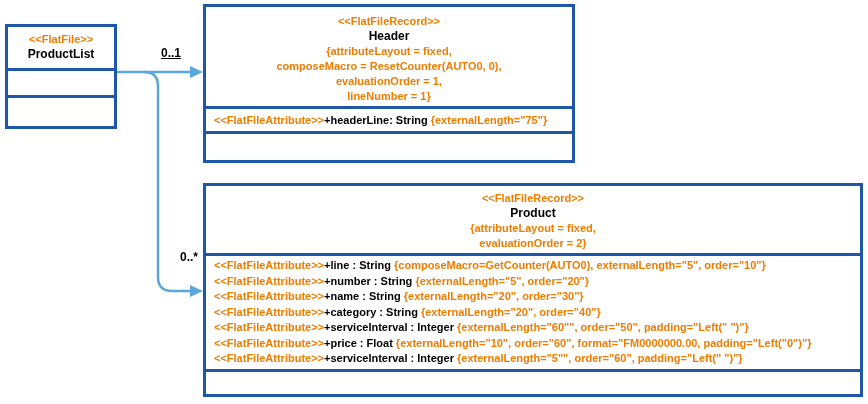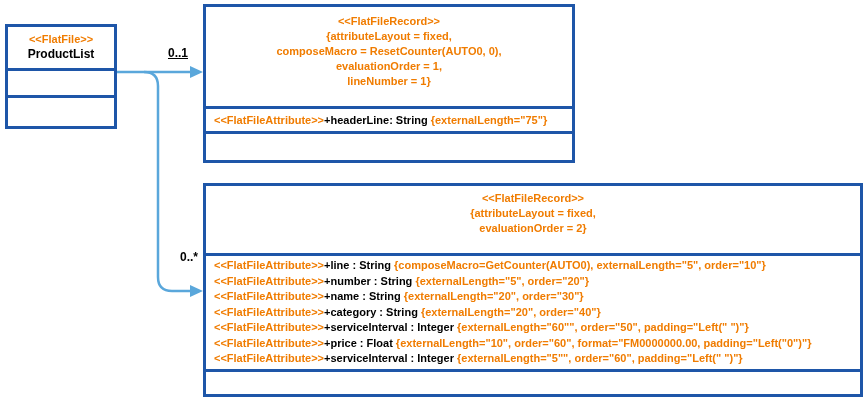--- a/index.html
+++ b/index.html
@@ -34,21 +34,21 @@
   .box-header .attr-row { line-height:16px; }
   
   .box-product { left:203px; top:183px; width:660px; height:214px; }
   .box-product .title-comp { height:67px; padding-top:5px; }
   .box-product .attr-comp { height:116px; padding-top:2px; }
   .box-product .empty-comp { flex:1; }
   .box-product .attr-row { line-height:15.5px; }
   .mult-label {
     position:absolute; color:#000000; font-weight:bold; font-size:12px;
   }
-  .mult-header { left:163px; top:46px; width:30px; text-align:center;text-decoration:underline; }
+  .mult-header { left:151px; top:46px; width:30px; text-align:right;text-decoration:underline; }
   .mult-product { left:168px; top:250px; width:30px; text-align:right; }
   svg.connectors { position:absolute; left:0; top:0; width:868px; height:404px; pointer-events:none; }
   svg.connectors path, svg.connectors polygon { pointer-events:auto; }
 </style>
 </head>
 <body>
 
 <div class="canvas">
 
   <svg class="connectors" viewBox="0 0 868 404" xmlns="http://www.w3.org/2000/svg">
@@ -70,20 +70,21 @@
       <div class="stereo stereo-line">&lt;&lt;FlatFile&gt;&gt;</div>
       <div class="cname">ProductList</div>
     </div>
     <div class="comp c2"></div>
     <div class="comp c3"></div>
   </div>
 
   <div class="uml-box box-header">
     <div class="comp first title-comp">
       <div class="stereo stereo-line">&lt;&lt;FlatFileRecord&gt;&gt;</div>
+      <div class="cname">Header</div>
       <div>
 
           <div class="constraint-line">{attributeLayout = fixed,</div>
 
           <div class="constraint-line">composeMacro = ResetCounter(AUTO0, 0),</div>
 
           <div class="constraint-line">evaluationOrder = 1,</div>
 
           <div class="constraint-line">lineNumber = 1}</div>
         </div>
@@ -91,20 +92,21 @@
     <div class="comp attr-comp">
 
         <div class="attr-row"><span class="stereo">&lt;&lt;FlatFileAttribute&gt;&gt;</span><span>+headerLine: String </span><span class="props">{externalLength="75"}</span></div>
       </div>
     <div class="comp empty-comp"></div>
   </div>
 
   <div class="uml-box box-product">
     <div class="comp first title-comp">
       <div class="stereo stereo-line">&lt;&lt;FlatFileRecord&gt;&gt;</div>
+      <div class="cname">Product</div>
       <div>
 
           <div class="constraint-line">{attributeLayout = fixed,</div>
 
           <div class="constraint-line">evaluationOrder = 2}</div>
         </div>
     </div>
     <div class="comp attr-comp">
 
         <div class="attr-row"><span class="stereo">&lt;&lt;FlatFileAttribute&gt;&gt;</span><span>+line : String </span><span class="props">{composeMacro=GetCounter(AUTO0), externalLength="5", order="10"}</span></div>

